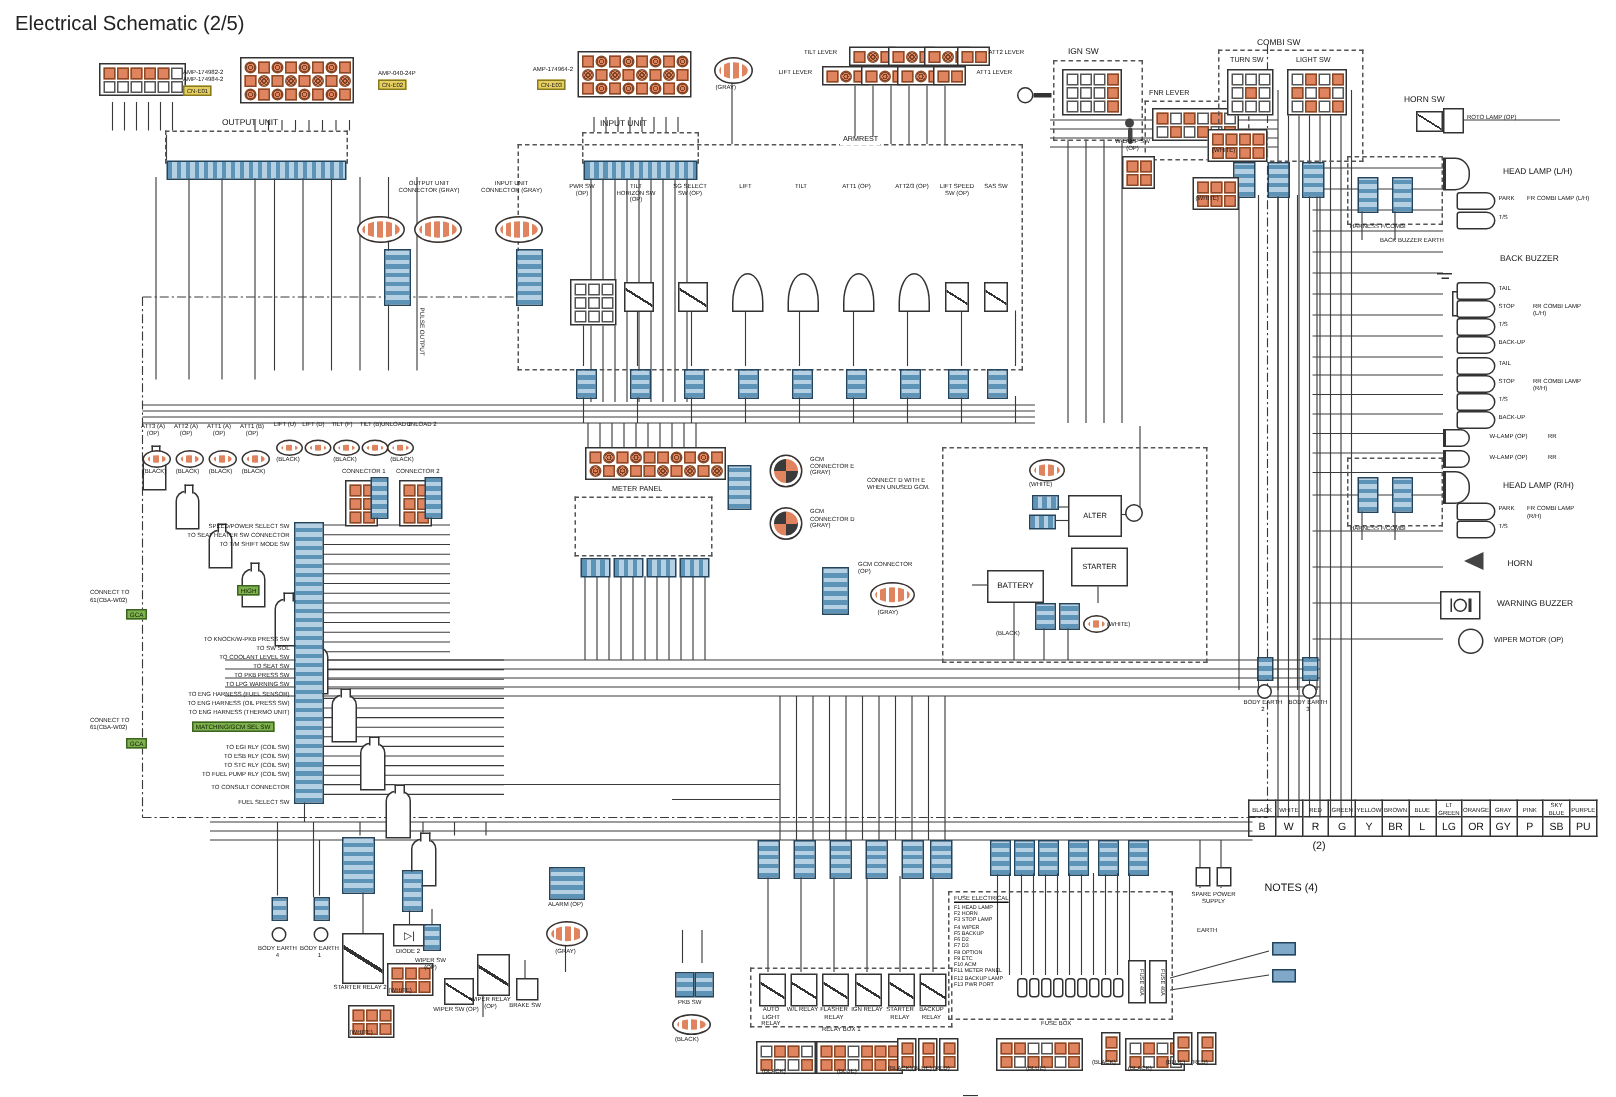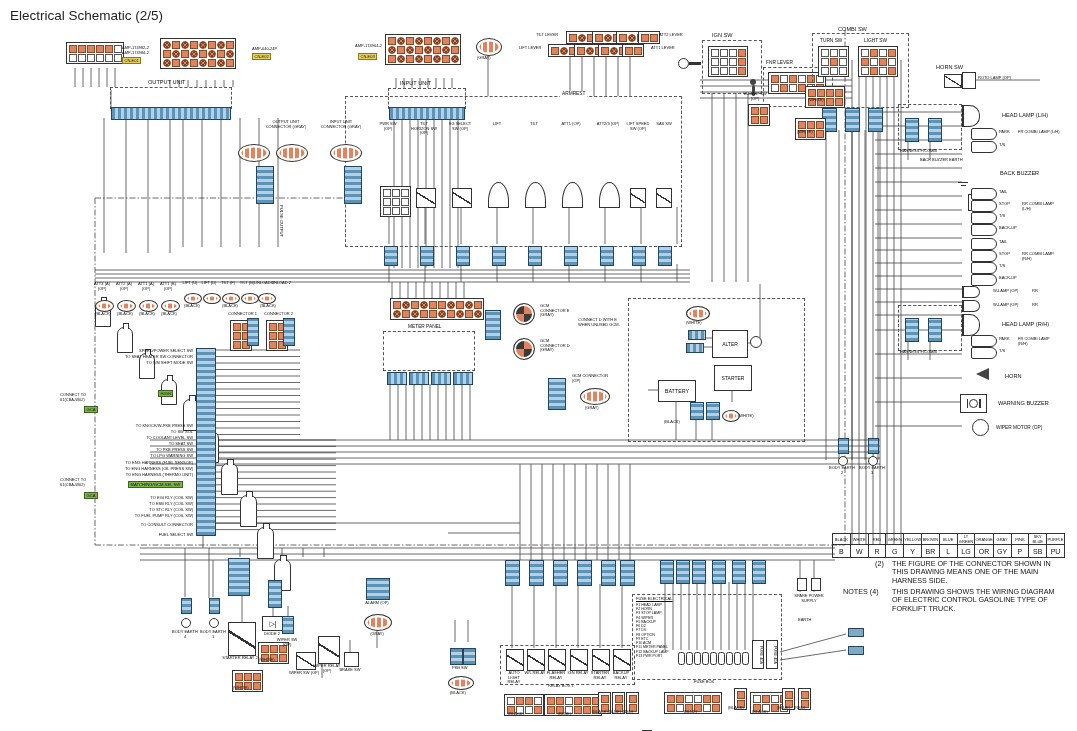--- a/index.html
+++ b/index.html
@@ -1055,16 +1055,14 @@
       <td>OR</td>
           <td>GY</td>
       <td>P</td>
           <td>SB</td>
       <td>PU</td>
     </tr>
   </tbody>
     </table>
 
   <div class="L t7" style="left:875px;top:560px">(2)</div>
-  <div class="L t7" style="left:892px;top:560px;width:168px">THE FIGURE OF THE CONNECTOR SHOWN IN THIS DRAWING MEANS ONE OF THE MAIN HARNESS SIDE.</div>
   <div class="L t7" style="left:843px;top:588px">NOTES (4)</div>
-  <div class="L t7" style="left:892px;top:588px;width:168px">THIS DRAWING SHOWS THE WIRING DIAGRAM OF ELECTRIC CONTROL GASOLINE TYPE OF FORKLIFT TRUCK.</div>
 </div>
 
 </body></html>

